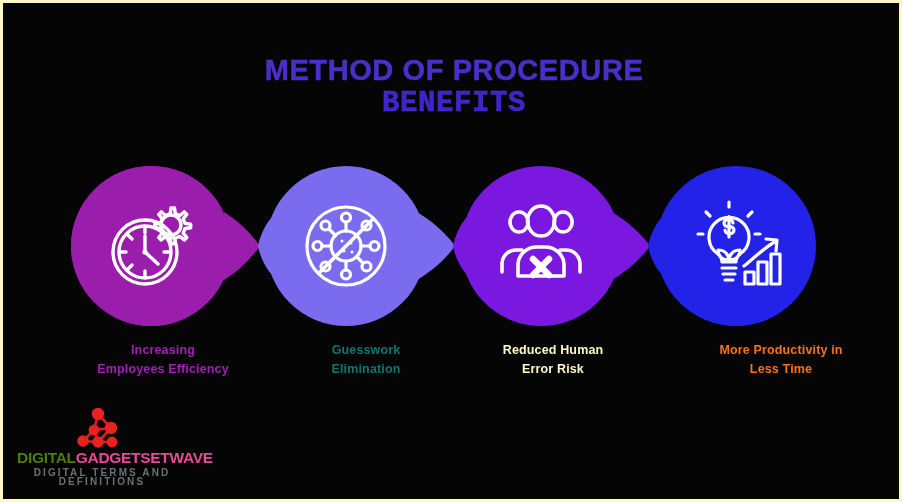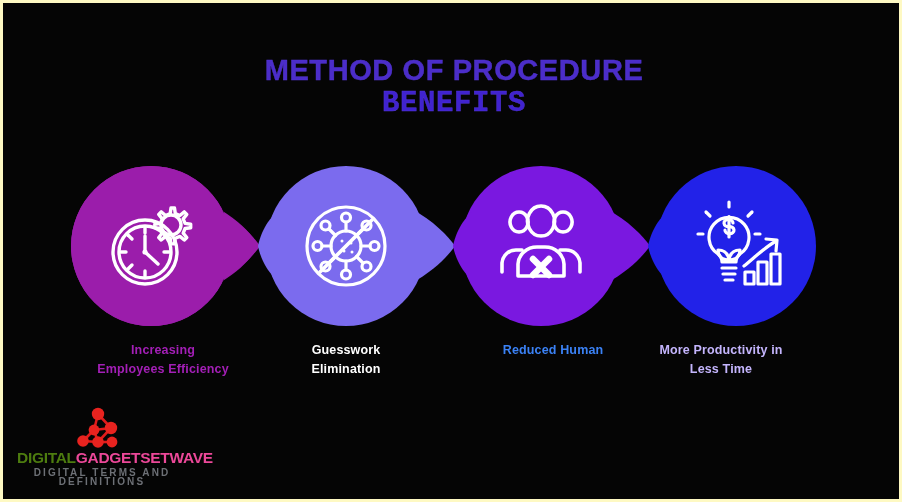--- a/index.html
+++ b/index.html
@@ -101,23 +101,23 @@
     top: 0;
     width: 210px;
     text-align: center;
     font-weight: bold;
     font-size: 12.5px;
     line-height: 19px;
     letter-spacing: 0.15px;
     user-select: none;
   }
   .caption.c1 { left: 55px;  color: #a31fb6; }
-  .caption.c2 { left: 238px; color: #ffffff; }
-  .caption.c3 { left: 445px; color: #3b82f6; }
-  .caption.c4 { left: 613px; color: #c4b5fd; }
+  .caption.c2 { left: 258px; color: #0f766e; }
+  .caption.c3 { left: 445px; color: #fef9c3; }
+  .caption.c4 { left: 673px; color: #f97316; }
 
   
   .logo {
     position: absolute;
     left: 14px;
     bottom: 12px;
     width: 170px;
     height: 82px;
   }
   .logo-mark {
@@ -314,20 +314,21 @@
     <div class="caption c1">
       <div>Increasing</div>
       <div>Employees Efficiency</div>
     </div>
     <div class="caption c2">
       <div>Guesswork</div>
       <div>Elimination</div>
     </div>
     <div class="caption c3">
       <div>Reduced Human</div>
+      <div>Error Risk</div>
     </div>
     <div class="caption c4">
       <div>More Productivity in</div>
       <div>Less Time</div>
     </div>
   </div>
 
   <div class="logo">
     <div class="logo-mark">
       <svg width="62" height="46" viewBox="0 0 62 46">

